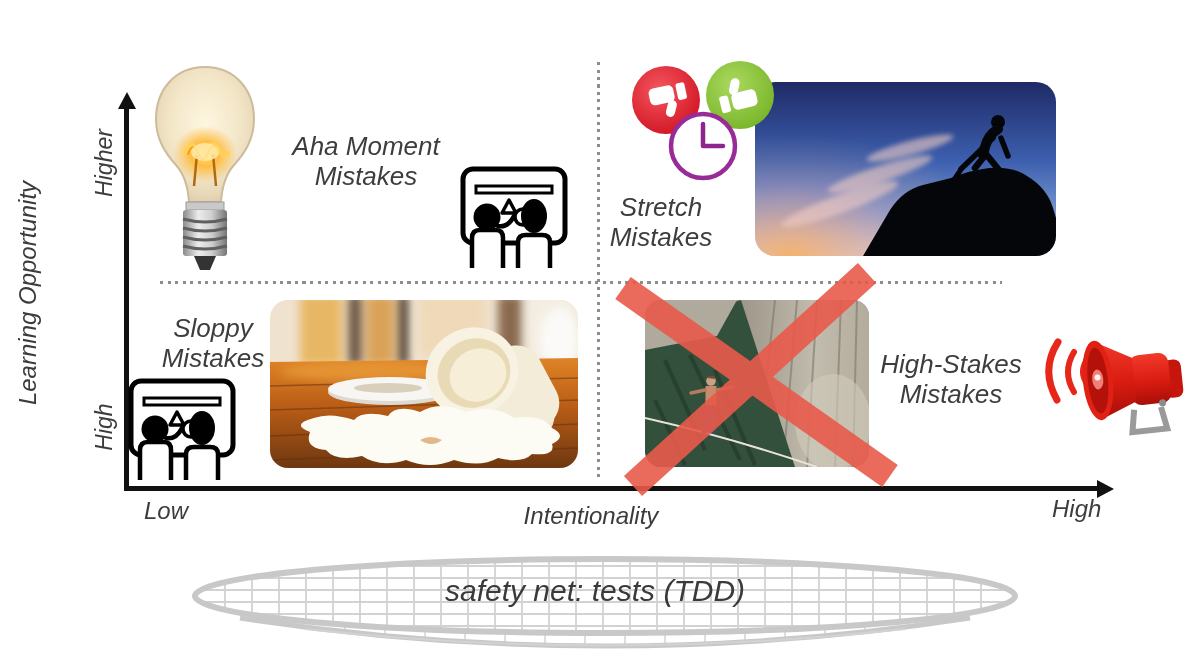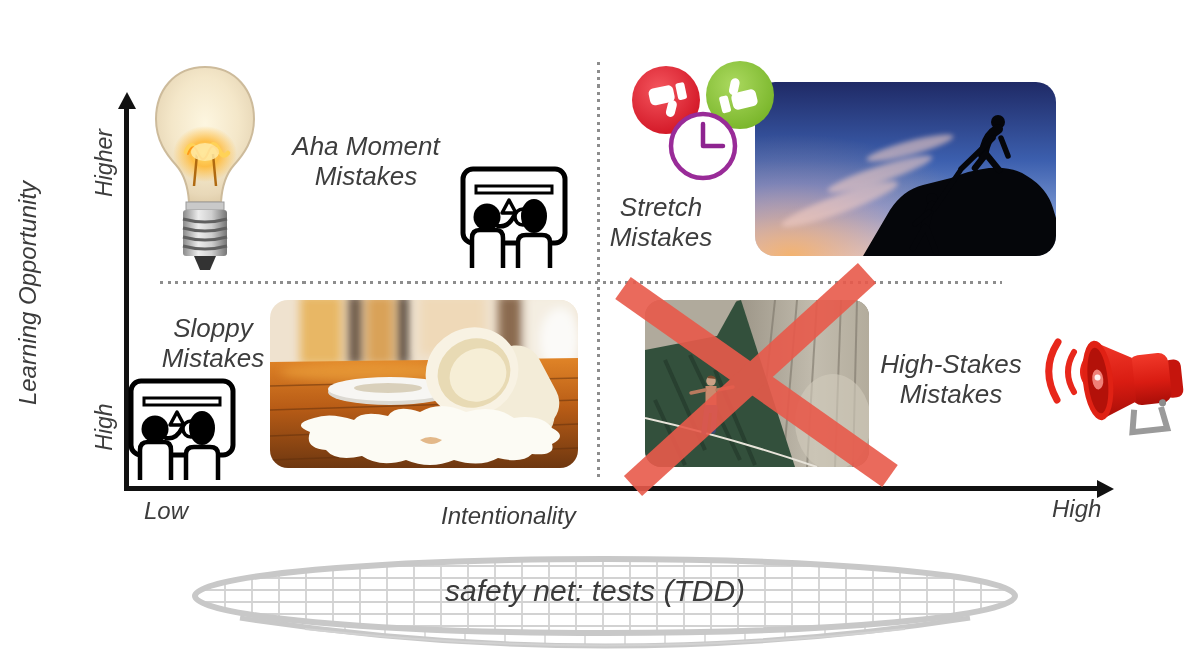--- a/index.html
+++ b/index.html
@@ -56,21 +56,21 @@
 
   <div class="abs axis" style="left:124px;top:107px;width:5px;height:384px;"></div>
   <div class="abs arrow-up" style="left:117.5px;top:92px;"></div>
   <div class="abs axis" style="left:124px;top:486px;width:976px;height:5px;"></div>
   <div class="abs arrow-right" style="left:1097px;top:479.5px;"></div>
 
   <div class="abs lbl rot" style="left:28px;top:293px;font-size:24px;white-space:nowrap;">Learning Opportunity</div>
   <div class="abs tick rot" style="left:104px;top:163px;">Higher</div>
   <div class="abs tick rot" style="left:104px;top:427px;">High</div>
   <div class="abs tick" style="left:132px;top:497px;font-size:24px;margin-left:12px;">Low</div>
-  <div class="abs lbl" style="left:441px;top:502px;width:300px;font-size:24px;">Intentionality</div>
+  <div class="abs lbl" style="left:441px;top:502px;width:300px;text-align:center;font-size:24px;">Intentionality</div>
   <div class="abs tick" style="left:1052px;top:495px;font-size:24px;">High</div>
 
   <div class="abs qlabel" style="left:266px;top:132px;width:200px;">Aha Moment
 Mistakes</div>
   <div class="abs qlabel" style="left:586px;top:193px;width:150px;">Stretch
 Mistakes</div>
   <div class="abs qlabel" style="left:138px;top:314px;width:150px;">Sloppy
 Mistakes</div>
   <div class="abs qlabel" style="left:851px;top:350px;width:200px;">High-Stakes
 Mistakes</div>

